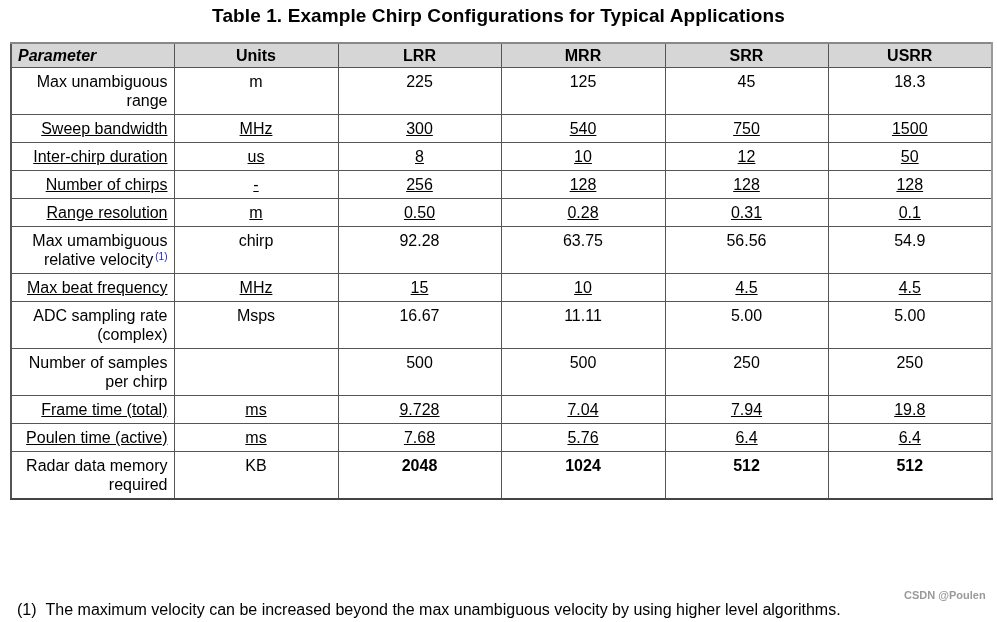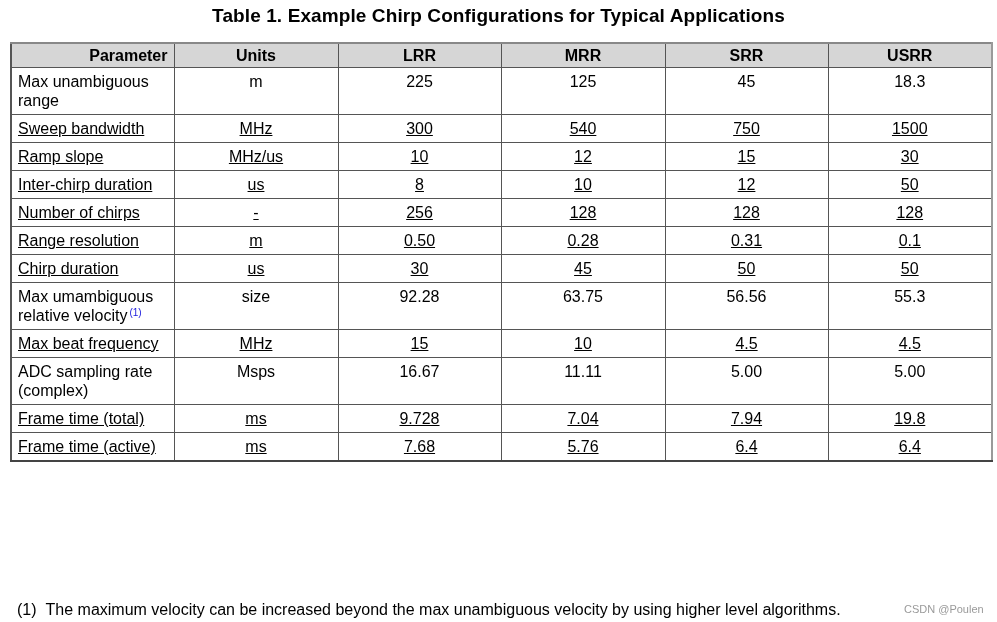--- a/index.html
+++ b/index.html
@@ -50,23 +50,23 @@
       vertical-align: top;
       line-height: 19px;
     }
     table.spec th {
       background: #d6d6d6;
       font-weight: bold;
       height: 20px;
       padding-top: 2px;
       padding-bottom: 1px;
     }
-    table.spec th.left { text-align: right; }
+    table.spec th.left { text-align: left; font-style: italic; }
     table.spec td { text-align: center; }
-    table.spec td.param { text-align: left; }
+    table.spec td.param { text-align: right; }
     table.spec tr.single td { height: 19px; padding-top: 4px; padding-bottom: 4px; text-decoration: underline; }
     table.spec tr.double td { height: 38px; padding-top: 4px; padding-bottom: 4px; }
     td.bold { font-weight: bold; }
     sup.fn {
       color: #1a1adc;
       font-size: 10px;
       vertical-align: top;
       position: relative;
       top: -3px;
       margin-left: 2px;
@@ -74,25 +74,26 @@
     .footnote {
       position: absolute;
       top: 601px;
       left: 17px;
       font-size: 16px;
       white-space: nowrap;
     }
     .footnote .num { margin-right: 9px; }
     .watermark {
       position: absolute;
-      top: 603px;
+      top: 589px;
       left: 904px;
       font-size: 11px;
       color: #9a9a9a;
       white-space: nowrap;
+      font-weight: bold;
     }
   </style>
 </head>
 <body>
 
 <div class="title">Table 1. Example Chirp Configurations for Typical Applications</div>
 
 <table class="spec">
   <colgroup>
     <col class="c0">
@@ -123,28 +124,20 @@
     </tr>
     <tr class="single">
       <td class="param">Sweep bandwidth</td>
       <td>MHz</td>
       <td>300</td>
       <td>540</td>
       <td>750</td>
       <td>1500</td>
     </tr>
     <tr class="single">
-      <td class="param">Ramp slope</td>
-      <td>MHz/us</td>
-      <td>10</td>
-      <td>12</td>
-      <td>15</td>
-      <td>30</td>
-    </tr>
-    <tr class="single">
       <td class="param">Inter-chirp duration</td>
       <td>us</td>
       <td>8</td>
       <td>10</td>
       <td>12</td>
       <td>50</td>
     </tr>
     <tr class="single">
       <td class="param">Number of chirps</td>
       <td>-</td>
@@ -154,68 +147,76 @@
       <td>128</td>
     </tr>
     <tr class="single">
       <td class="param">Range resolution</td>
       <td>m</td>
       <td>0.50</td>
       <td>0.28</td>
       <td>0.31</td>
       <td>0.1</td>
     </tr>
-    <tr class="single">
-      <td class="param">Chirp duration</td>
-      <td>us</td>
-      <td>30</td>
-      <td>45</td>
-      <td>50</td>
-      <td>50</td>
-    </tr>
     <tr class="double">
       <td class="param"><span>Max umambiguous relative velocity</span><sup class="fn">(1)</sup></td>
-      <td>size</td>
+      <td>chirp</td>
       <td>92.28</td>
       <td>63.75</td>
       <td>56.56</td>
-      <td>55.3</td>
+      <td>54.9</td>
     </tr>
     <tr class="single">
       <td class="param">Max beat frequency</td>
       <td>MHz</td>
       <td>15</td>
       <td>10</td>
       <td>4.5</td>
       <td>4.5</td>
     </tr>
     <tr class="double">
       <td class="param">ADC sampling rate (complex)</td>
       <td>Msps</td>
       <td>16.67</td>
       <td>11.11</td>
       <td>5.00</td>
       <td>5.00</td>
     </tr>
+    <tr class="double">
+      <td class="param">Number of samples per chirp</td>
+      <td></td>
+      <td>500</td>
+      <td>500</td>
+      <td>250</td>
+      <td>250</td>
+    </tr>
     <tr class="single">
       <td class="param">Frame time (total)</td>
       <td>ms</td>
       <td>9.728</td>
       <td>7.04</td>
       <td>7.94</td>
       <td>19.8</td>
     </tr>
     <tr class="single">
-      <td class="param">Frame time (active)</td>
+      <td class="param">Poulen time (active)</td>
       <td>ms</td>
       <td>7.68</td>
       <td>5.76</td>
       <td>6.4</td>
       <td>6.4</td>
     </tr>
+    <tr class="double">
+      <td class="param">Radar data memory required</td>
+      <td>KB</td>
+      <td class="bold">2048</td>
+      <td class="bold">1024</td>
+      <td class="bold">512</td>
+      <td class="bold">512</td>
+    </tr>
   </tbody>
 </table>
 
 <div class="footnote">
   <span class="num">(1)</span><span>The maximum velocity can be increased beyond the max unambiguous velocity by using higher level algorithms.</span>
 </div>
 
 <div class="watermark">CSDN @Poulen</div>
 
 </body></html>

